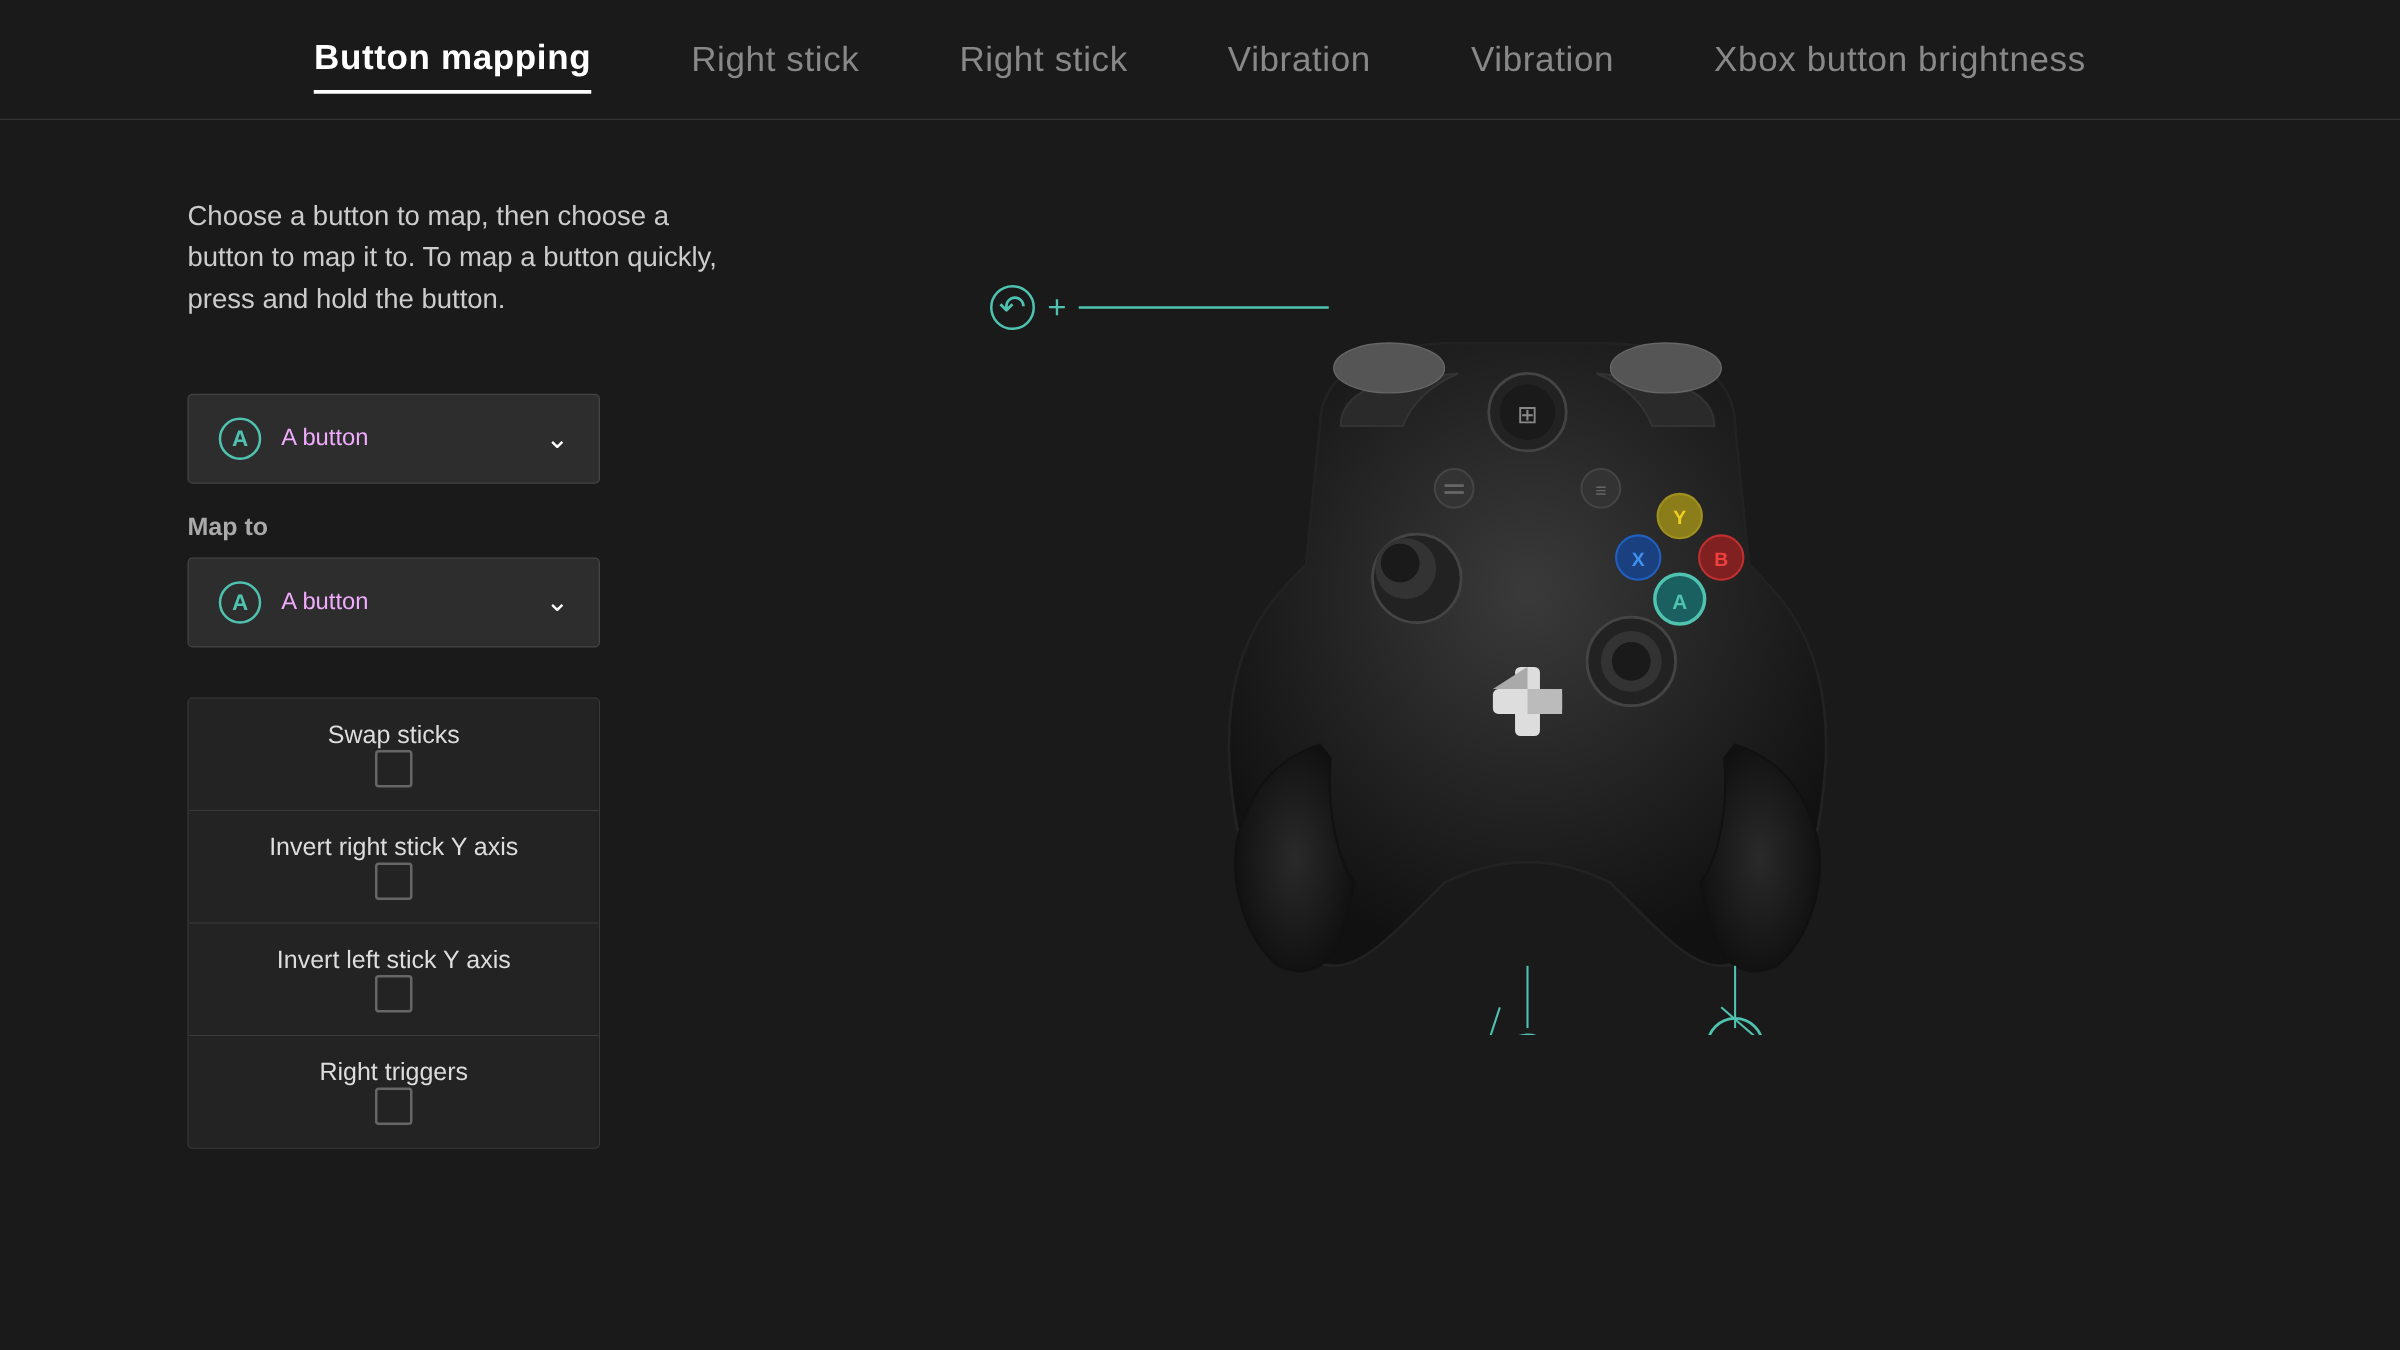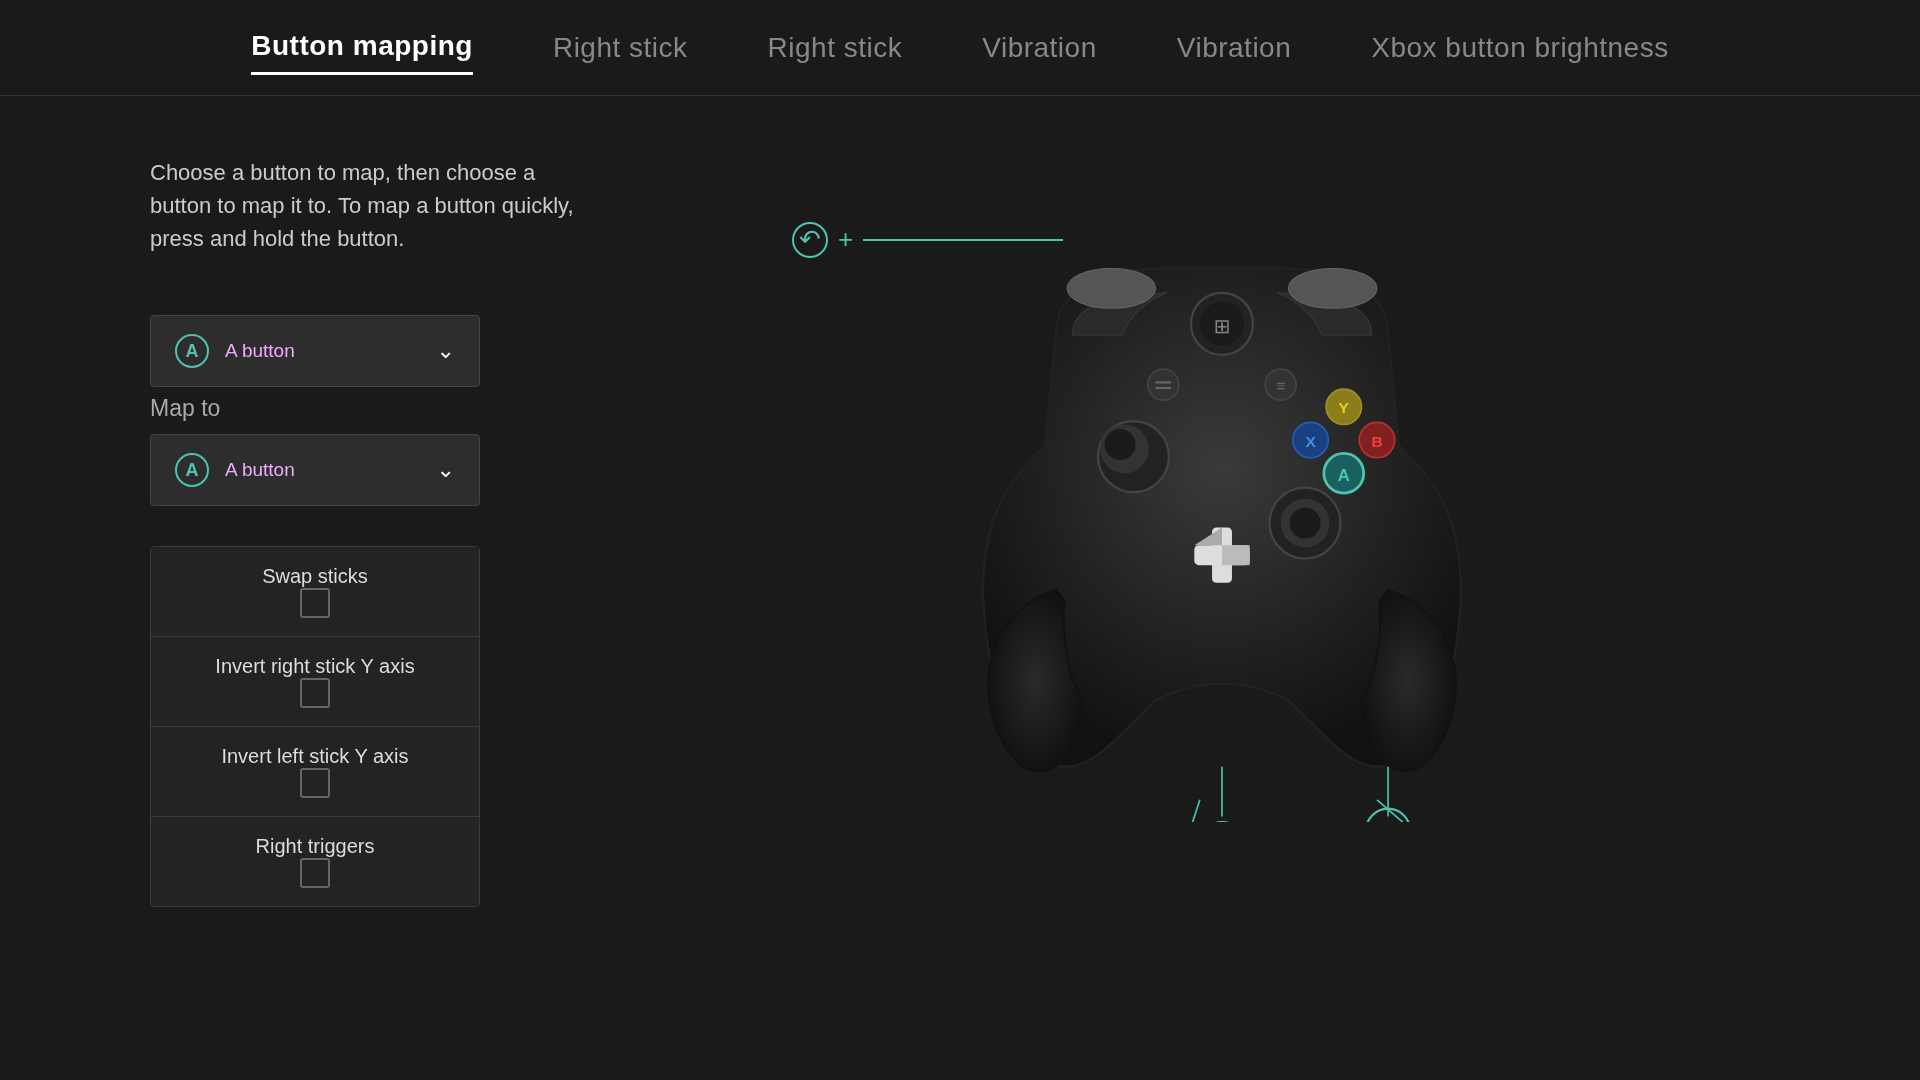--- a/index.html
+++ b/index.html
@@ -93,24 +93,25 @@
       color: #f0abfc;
       flex: 1;
     }
 
     .dropdown-chevron {
       color: #fff;
       font-size: 22px;
     }
 
     .map-to-label {
-      font-size: 23px;
+      font-size: 20px;
       color: #aaa;
       margin-bottom: 12px;
-      margin-top: 8px;
+      margin-top: 24px;
+      font-weight: bold;
     }
 
     
     .checkboxes-section {
       margin-top: 40px;
       width: 330px;
       border: 1px solid #3a3a3a;
       border-radius: 4px;
       overflow: hidden;
     }

